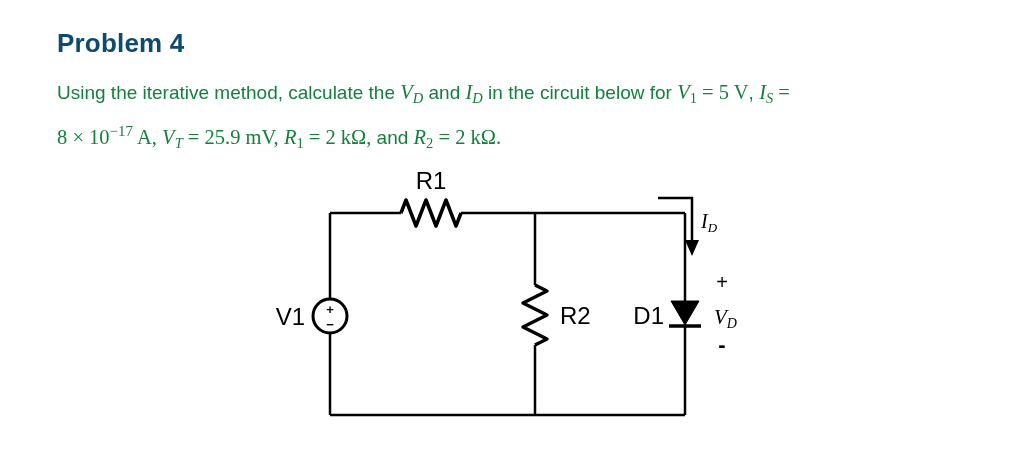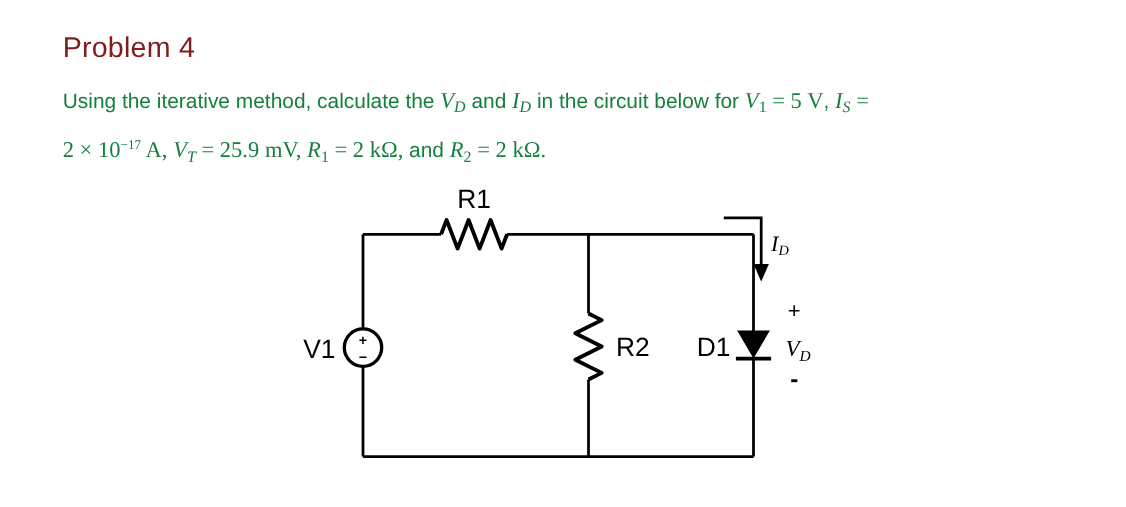--- a/index.html
+++ b/index.html
@@ -6,41 +6,41 @@
   body {
     width:1024px; height:461px;
     background:#ffffff;
     position:relative;
     overflow:hidden;
     font-family:"Liberation Sans", sans-serif;
     color:#1c1c1c;
   }
   .title {
     position:absolute; left:57px; top:28px;
-    font-size:26px; font-weight:400; color:#7f1d1d;
+    font-size:26px; font-weight:700; color:#0c4a6e;
     letter-spacing:0.2px;
   }
   .para { position:absolute; left:57px; top:76px; color:#15803d; }
   .pline { font-size:19px; line-height:33px; white-space:nowrap; }
   .s  { font-family:"Liberation Sans", sans-serif; font-size:19px; }
   .mv { font-family:"Liberation Serif", serif; font-style:italic; font-size:20.5px; }
   .mr { font-family:"Liberation Serif", serif; font-size:20.5px; }
   .si { font-family:"Liberation Serif", serif; font-style:italic; font-size:14.5px; vertical-align:-4px; }
   .sn { font-family:"Liberation Serif", serif; font-size:14.5px; vertical-align:-4px; }
-  .sp { font-family:"Liberation Serif", serif; font-size:12px; vertical-align:8px;margin-top:30px; }
+  .sp { font-family:"Liberation Serif", serif; font-size:15px; vertical-align:8px;margin-top:30px; }
   svg.circuit { position:absolute; left:0; top:0; }
 </style>
 </head>
 <body>
 
 <div class="title">Problem 4</div>
 
 <div class="para">
   <div class="pline"><span class="s">Using the iterative method, calculate the </span><span class="mv">V</span><span class="si">D</span><span class="s"> and </span><span class="mv">I</span><span class="si">D</span><span class="s"> in the circuit below for </span><span class="mv">V</span><span class="sn">1</span><span class="mr"> = 5 V</span><span class="s">, </span><span class="mv">I</span><span class="si">S</span><span class="mr"> =</span></div>
-  <div class="pline"><span class="mr">2 × 10</span><span class="sp">−17</span><span class="mr"> A, </span><span class="mv">V</span><span class="si">T</span><span class="mr"> = 25.9 mV, </span><span class="mv">R</span><span class="sn">1</span><span class="mr"> = 2 kΩ, </span><span class="s">and </span><span class="mv">R</span><span class="sn">2</span><span class="mr"> = 2 kΩ.</span></div>
+  <div class="pline"><span class="mr">8 × 10</span><span class="sp">−17</span><span class="mr"> A, </span><span class="mv">V</span><span class="si">T</span><span class="mr"> = 25.9 mV, </span><span class="mv">R</span><span class="sn">1</span><span class="mr"> = 2 kΩ, </span><span class="s">and </span><span class="mv">R</span><span class="sn">2</span><span class="mr"> = 2 kΩ.</span></div>
 </div>
 
 <svg class="circuit" width="1024" height="461" viewBox="0 0 1024 461" fill="none" stroke="#000" stroke-width="2.5">
 
   <path d="M330,213 H401"></path>
   <path stroke-width="3.5" stroke-linejoin="round" d="M401,213 l5,-13 l10,26 l10,-26 l10,26 l10,-26 l10,26 l5,-13"></path>
   <path d="M461,213 H685"></path>
 
   <path d="M330,213 V299"></path>
   <circle cx="330" cy="316" r="17" stroke-width="3" fill="#fff"></circle>

